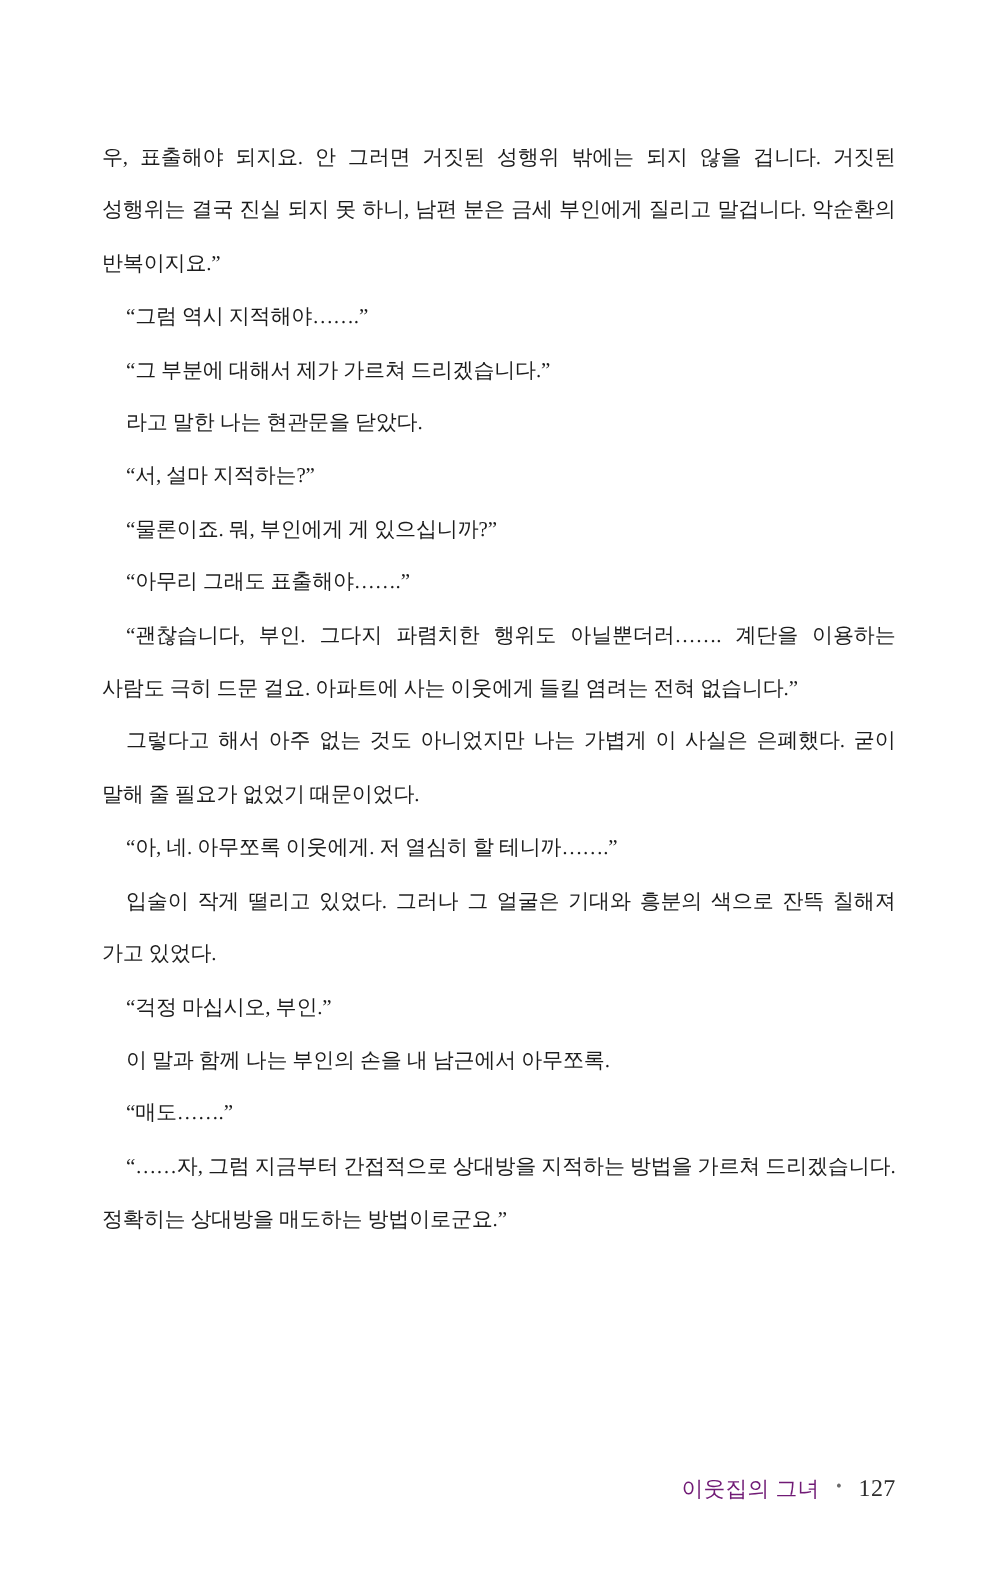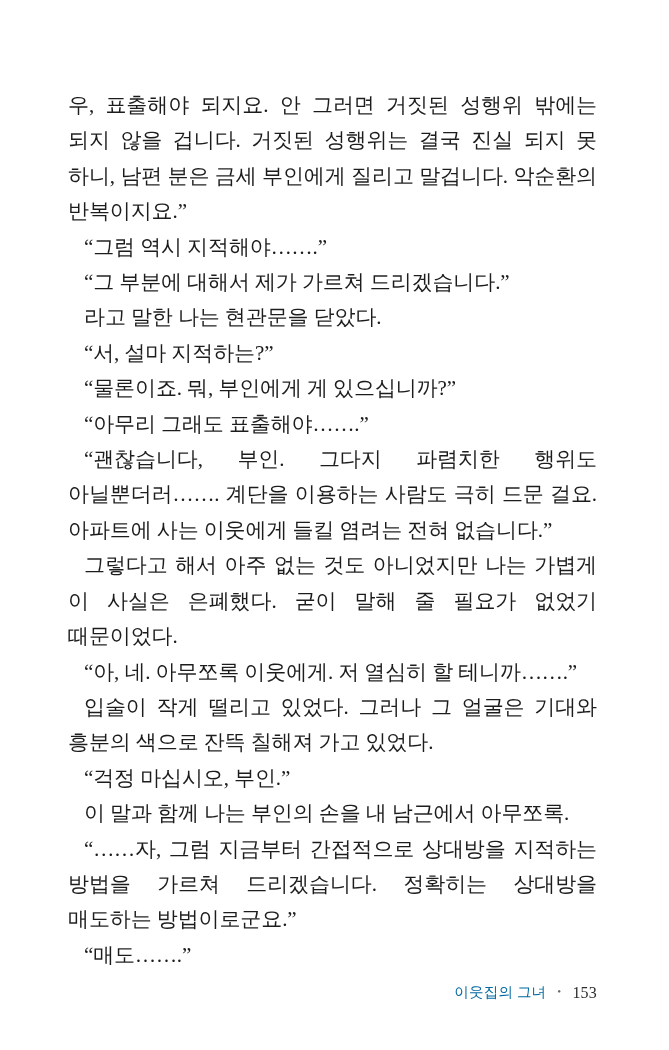--- a/index.html
+++ b/index.html
@@ -15,21 +15,21 @@
     overflow: hidden;
   }
   .page {
     position: relative;
     width: 669px;
     height: 1050px;
     box-sizing: border-box;
     padding: 88px 72px 0 68px;
   }
   .body-text {
-    font-size: 21px;
+    font-size: 14px;
     line-height: 35.4px;
     text-align: justify;
     text-justify: inter-character;
     letter-spacing: -0.1px;
     word-break: keep-all;
   }
   .para {
     margin: 0;
     text-indent: 0;
   }
@@ -42,21 +42,21 @@
     right: 72px;
     bottom: 48px;
     display: flex;
     align-items: center;
     gap: 11px;
     color: #5a5a5a;
     font-size: 14.5px;
     letter-spacing: 0.2px;
   }
   .footer-title {
-    color: #0369a1;
+    color: #701a75;
   }
   .footer-dot {
     font-size: 11px;
     line-height: 1;
     color: #6a6a6a;
     transform: translateY(-1px);
   }
   .footer-page {
     color: #2e2e2e;
     font-size: 16px;
@@ -74,23 +74,23 @@
     <p class="para-indent">라고 말한 나는 현관문을 닫았다.</p>
     <p class="para-indent">“서, 설마 지적하는?”</p>
     <p class="para-indent">“물론이죠. 뭐, 부인에게 게 있으십니까?”</p>
     <p class="para-indent">“아무리 그래도 표출해야…….”</p>
     <p class="para-indent">“괜찮습니다, 부인. 그다지 파렴치한 행위도 아닐뿐더러……. 계단을 이용하는 사람도 극히 드문 걸요. 아파트에 사는 이웃에게 들킬 염려는 전혀 없습니다.”</p>
     <p class="para-indent">그렇다고 해서 아주 없는 것도 아니었지만 나는 가볍게 이 사실은 은폐했다. 굳이 말해 줄 필요가 없었기 때문이었다.</p>
     <p class="para-indent">“아, 네. 아무쪼록 이웃에게. 저 열심히 할 테니까…….”</p>
     <p class="para-indent">입술이 작게 떨리고 있었다. 그러나 그 얼굴은 기대와 흥분의 색으로 잔뜩 칠해져 가고 있었다.</p>
     <p class="para-indent">“걱정 마십시오, 부인.”</p>
     <p class="para-indent">이 말과 함께 나는 부인의 손을 내 남근에서 아무쪼록.</p>
+    <p class="para-indent">“매도…….”</p>
     <p class="para-indent">“……자, 그럼 지금부터 간접적으로 상대방을 지적하는 방법을 가르쳐 드리겠습니다. 정확히는 상대방을 매도하는 방법이로군요.”</p>
-    <p class="para-indent">“매도…….”</p>
   </div>
 
   <div class="footer">
     <span class="footer-title">이웃집의 그녀</span>
     <span class="footer-dot">•</span>
-    <span class="footer-page">153</span>
+    <span class="footer-page">127</span>
   </div>
 
 </div>
 
 </body></html>

